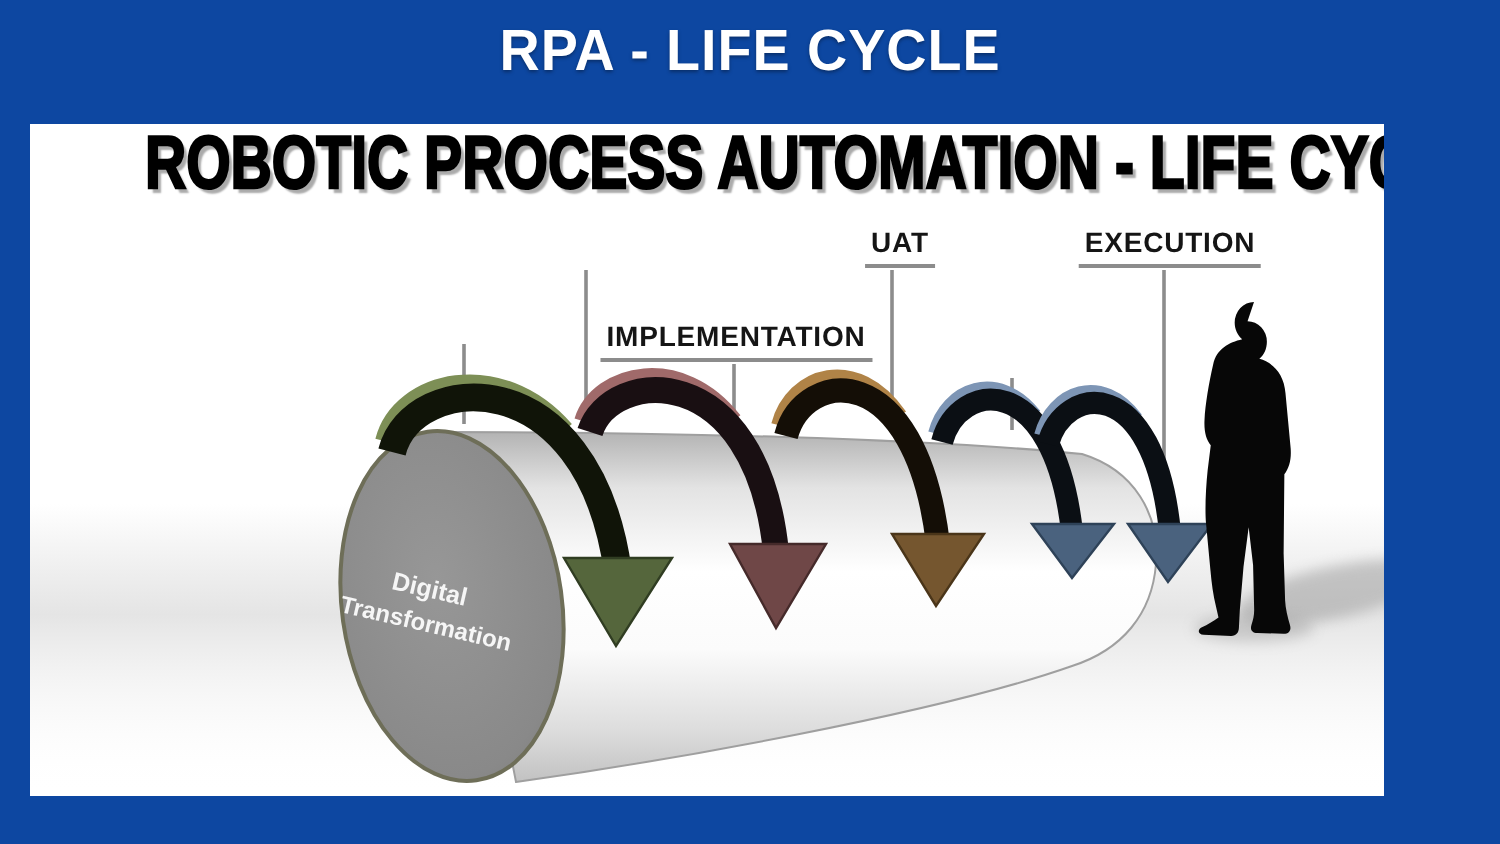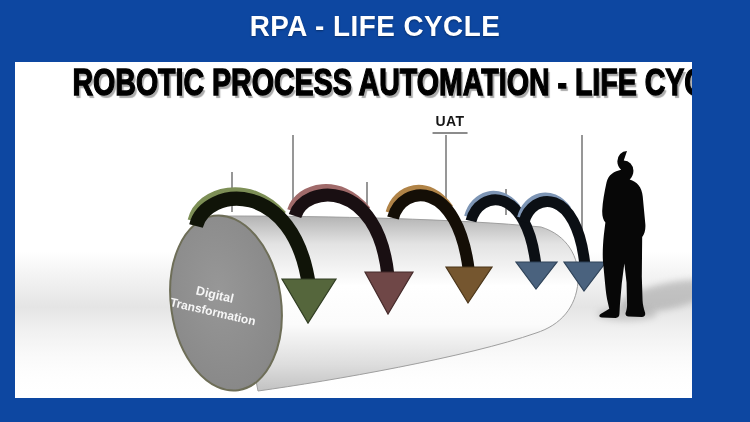--- a/index.html
+++ b/index.html
@@ -157,15 +157,17 @@
         l-0.8,-25.5 0.4,-43
         c2.8,-3.6 3.9,-8.5 3.4,-14.4
         l-2.8,-29.7
         c-0.8,-10.1 -6.5,-16.5 -14.2,-18.6
         c2.6,-2.1 4.1,-5.5 4.1,-9.3
         a10.5,11.2 0 0 0 -10.5,-11.2
         z"></path>
     </g>
   </svg>
 
+  <div class="stage-label" style="left:368px;top:160px">IMPLEMENTATION</div>
   <div class="stage-label" style="left:450px;top:113px">UAT</div>
+  <div class="stage-label" style="left:585px;top:113px">EXECUTION</div>
 
 </div>
 
 </body></html>

